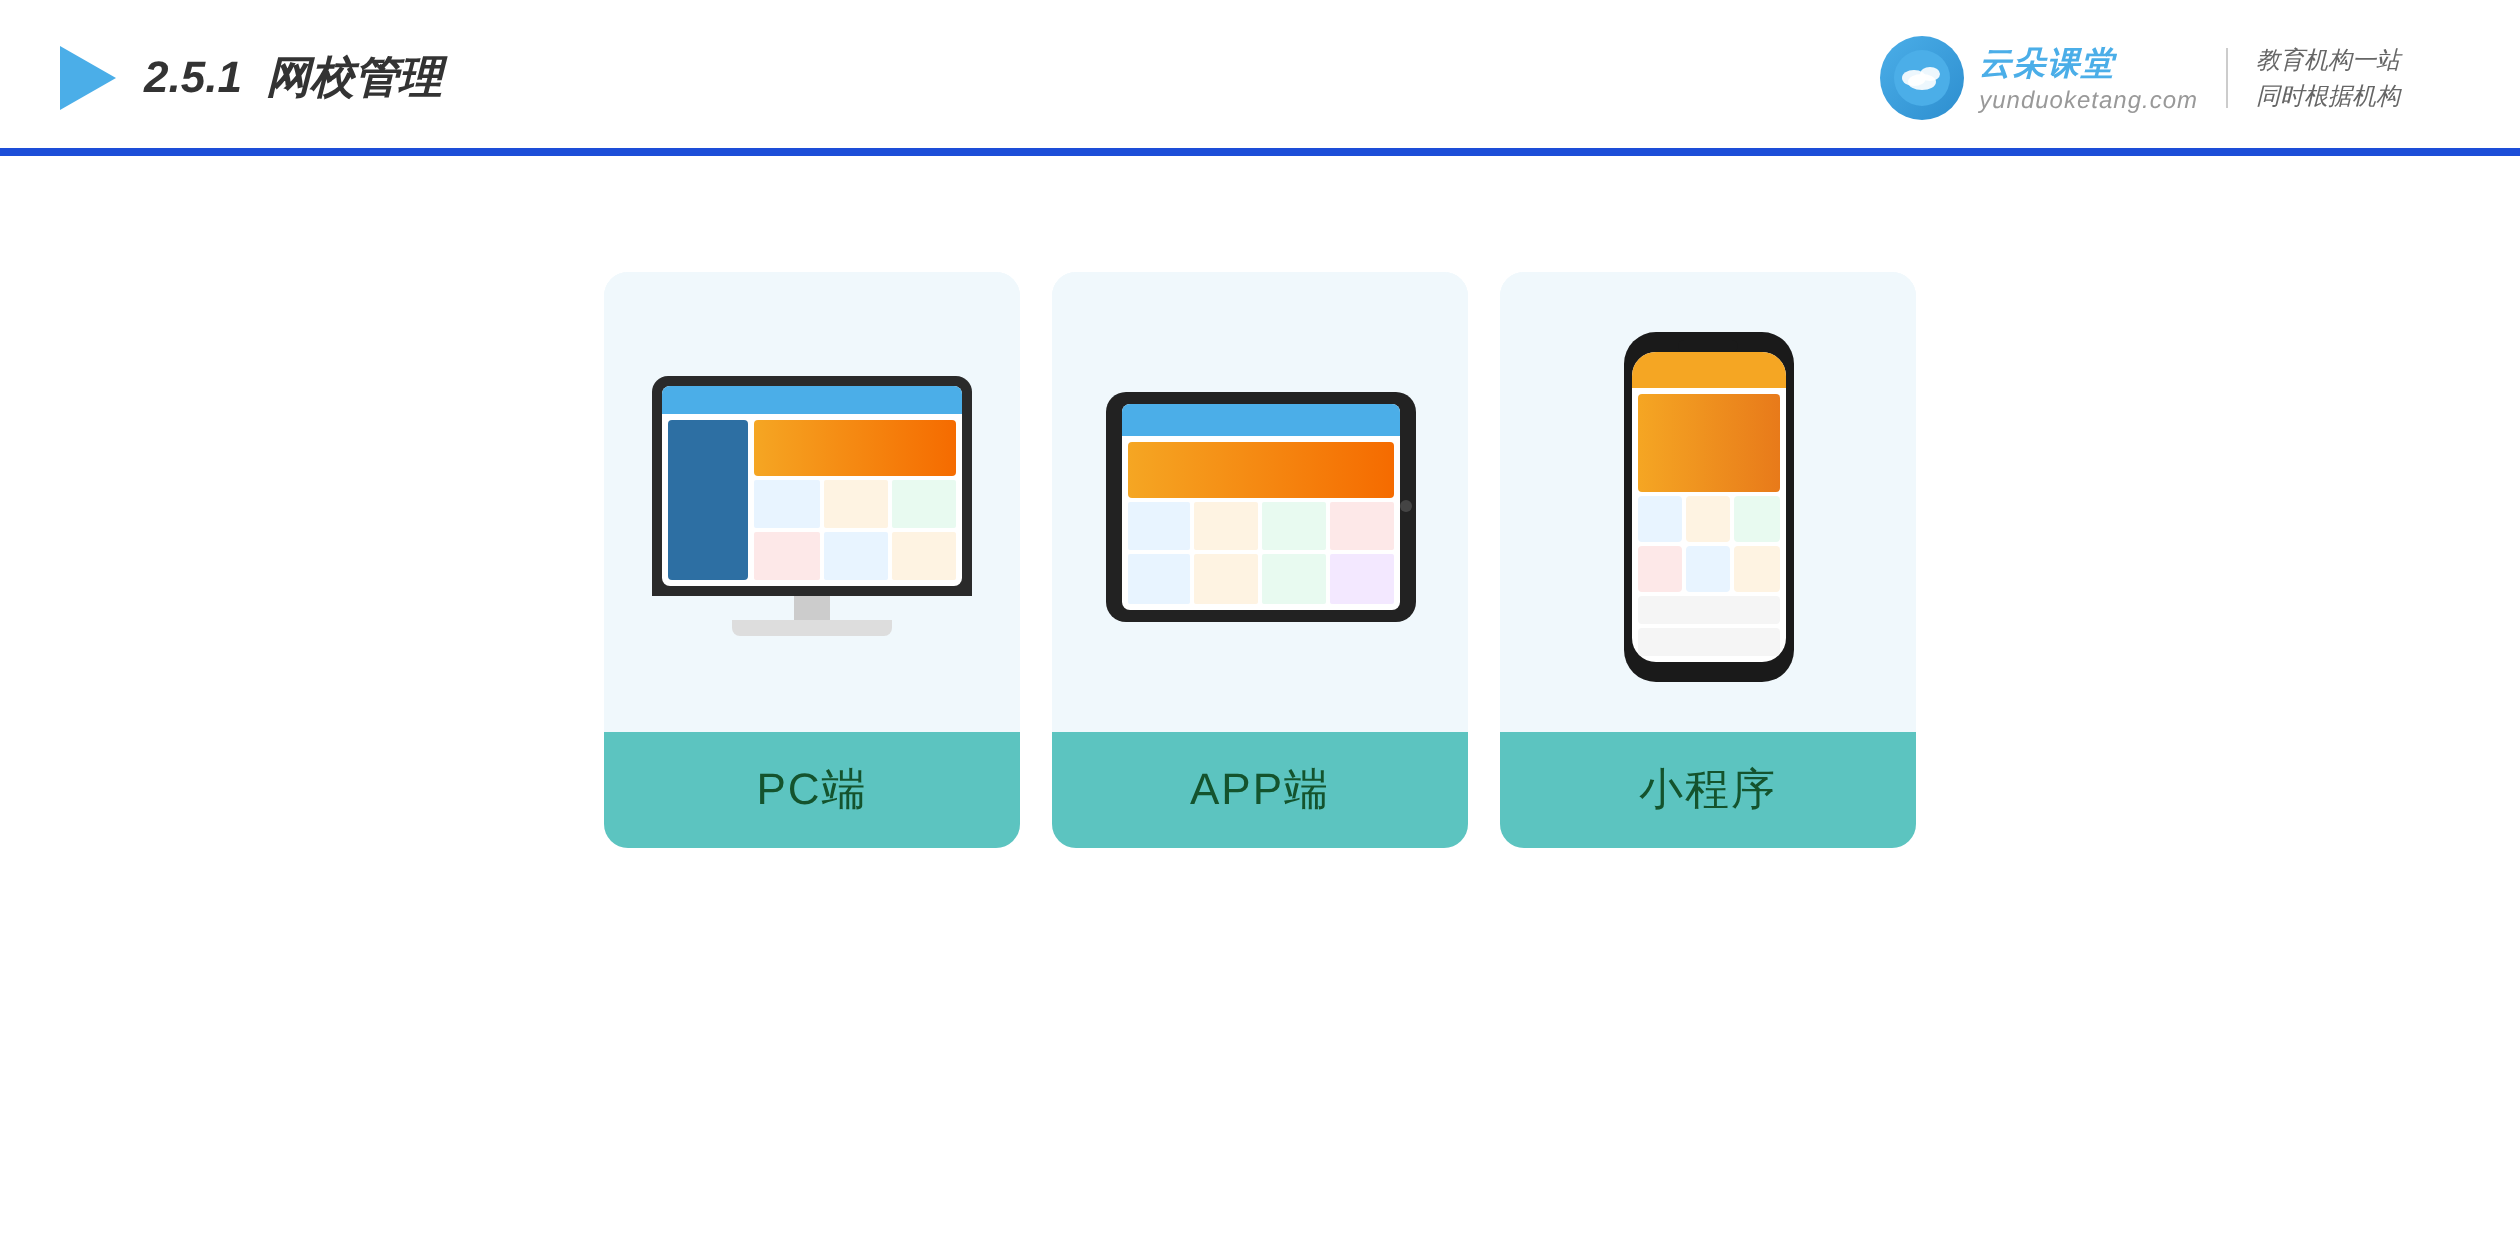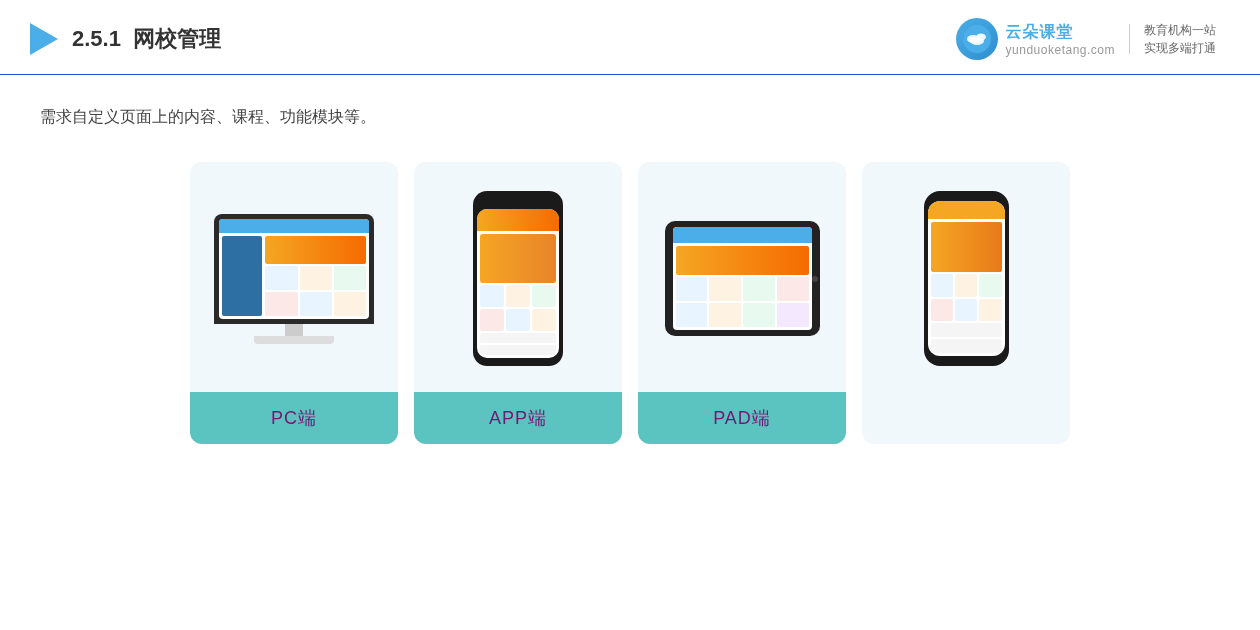--- a/index.html
+++ b/index.html
@@ -16,22 +16,23 @@
       height: 630px;
       background: #fff;
       position: relative;
     }
 
     
     .header {
       display: flex;
       align-items: center;
       justify-content: space-between;
-      padding: 18px 44px 14px 30px;
-      border-bottom: 1px solid #1d4ed8;
+      padding: 18px 60px 14px 30px;
+      border-bottom: 4px solid #1d4ed8;
+      font-style: italic;
     }
 
     .header-left {
       display: flex;
       align-items: center;
       gap: 14px;
     }
 
     .logo-triangle {
       width: 0;
@@ -142,23 +143,23 @@
       display: flex;
       align-items: center;
       justify-content: center;
       padding: 20px 16px 16px;
       background: #f0f8fc;
     }
 
     .card-label {
       width: 100%;
       background: #5cc4c0;
-      color: #701a75;
+      color: #14532d;
       text-align: center;
-      font-size: 18px;
+      font-size: 22px;
       padding: 14px 0;
       font-weight: 400;
       letter-spacing: 1px;
     }
 
     
     .monitor-wrap {
       display: flex;
       flex-direction: column;
       align-items: center;
@@ -468,27 +469,26 @@
           <ellipse cx="14" cy="16" rx="7" ry="4" fill="white" opacity="0.9"></ellipse>
         </svg>
       </div>
       <div class="brand-text">
         <span class="brand-name">云朵课堂</span>
         <span class="brand-sub">yunduoketang.com</span>
       </div>
       <div class="divider-vertical"></div>
       <div class="brand-tagline">
         <div>教育机构一站</div>
-        <div>实现多端打通</div>
+        <div>同时根据机构</div>
       </div>
     </div>
   </div>
 
   <div class="description">
-    <div>需求自定义页面上的内容、课程、功能模块等。</div>
   </div>
 
   <div class="cards-section">
 
     <div class="card">
       <div class="card-image-area">
         <div class="monitor-wrap">
           <div class="monitor">
             <div class="monitor-screen">
               <div class="screen-bar"></div>
@@ -508,46 +508,20 @@
               </div>
             </div>
           </div>
           <div class="monitor-neck"></div>
           <div class="monitor-base"></div>
         </div>
       </div>
       <div class="card-label">PC端</div>
     </div>
 
-    <div class="card">
-      <div class="card-image-area">
-        <div class="phone-wrap">
-          <div class="phone">
-            <div class="phone-notch"></div>
-            <div class="phone-screen">
-              <div class="phone-screen-bar"></div>
-              <div class="phone-screen-content">
-                <div class="phone-banner"></div>
-                <div class="phone-grid">
-                  <div class="phone-grid-cell"></div>
-                  <div class="phone-grid-cell" style="background:#fef3e2;"></div>
-                  <div class="phone-grid-cell" style="background:#e8faf0;"></div>
-                  <div class="phone-grid-cell" style="background:#fde8e8;"></div>
-                  <div class="phone-grid-cell"></div>
-                  <div class="phone-grid-cell" style="background:#fef3e2;"></div>
-                </div>
-                <div class="mini-row" style="height:10px;"></div>
-                <div class="mini-row" style="height:10px;"></div>
-              </div>
-            </div>
-          </div>
-        </div>
-      </div>
-      <div class="card-label">APP端</div>
-    </div>
 
     <div class="card">
       <div class="card-image-area">
         <div class="tablet-wrap">
           <div class="tablet">
             <div class="tablet-btn"></div>
             <div class="tablet-screen">
               <div class="tablet-bar"></div>
               <div class="tablet-body">
                 <div class="tablet-banner"></div>
@@ -559,21 +533,21 @@
                   <div class="tablet-grid-cell" style="background:#e8f4ff;"></div>
                   <div class="tablet-grid-cell" style="background:#fef3e2;"></div>
                   <div class="tablet-grid-cell" style="background:#e8faf0;"></div>
                   <div class="tablet-grid-cell" style="background:#f3e8ff;"></div>
                 </div>
               </div>
             </div>
           </div>
         </div>
       </div>
-      <div class="card-label">PAD端</div>
+      <div class="card-label">APP端</div>
     </div>
 
     <div class="card">
       <div class="card-image-area">
         <div class="phone-wrap">
           <div class="mini-phone">
             <div class="mini-phone-notch"></div>
             <div class="mini-phone-screen">
               <div class="mini-phone-bar"></div>
               <div class="mini-phone-content">
@@ -586,17 +560,18 @@
                   <div class="mini-grid-cell"></div>
                   <div class="mini-grid-cell" style="background:#fef3e2;"></div>
                 </div>
                 <div class="mini-row"></div>
                 <div class="mini-row"></div>
               </div>
             </div>
           </div>
         </div>
       </div>
+      <div class="card-label">小程序</div>
     </div>
 
 
   </div>
 </div>
 
 </body></html>

